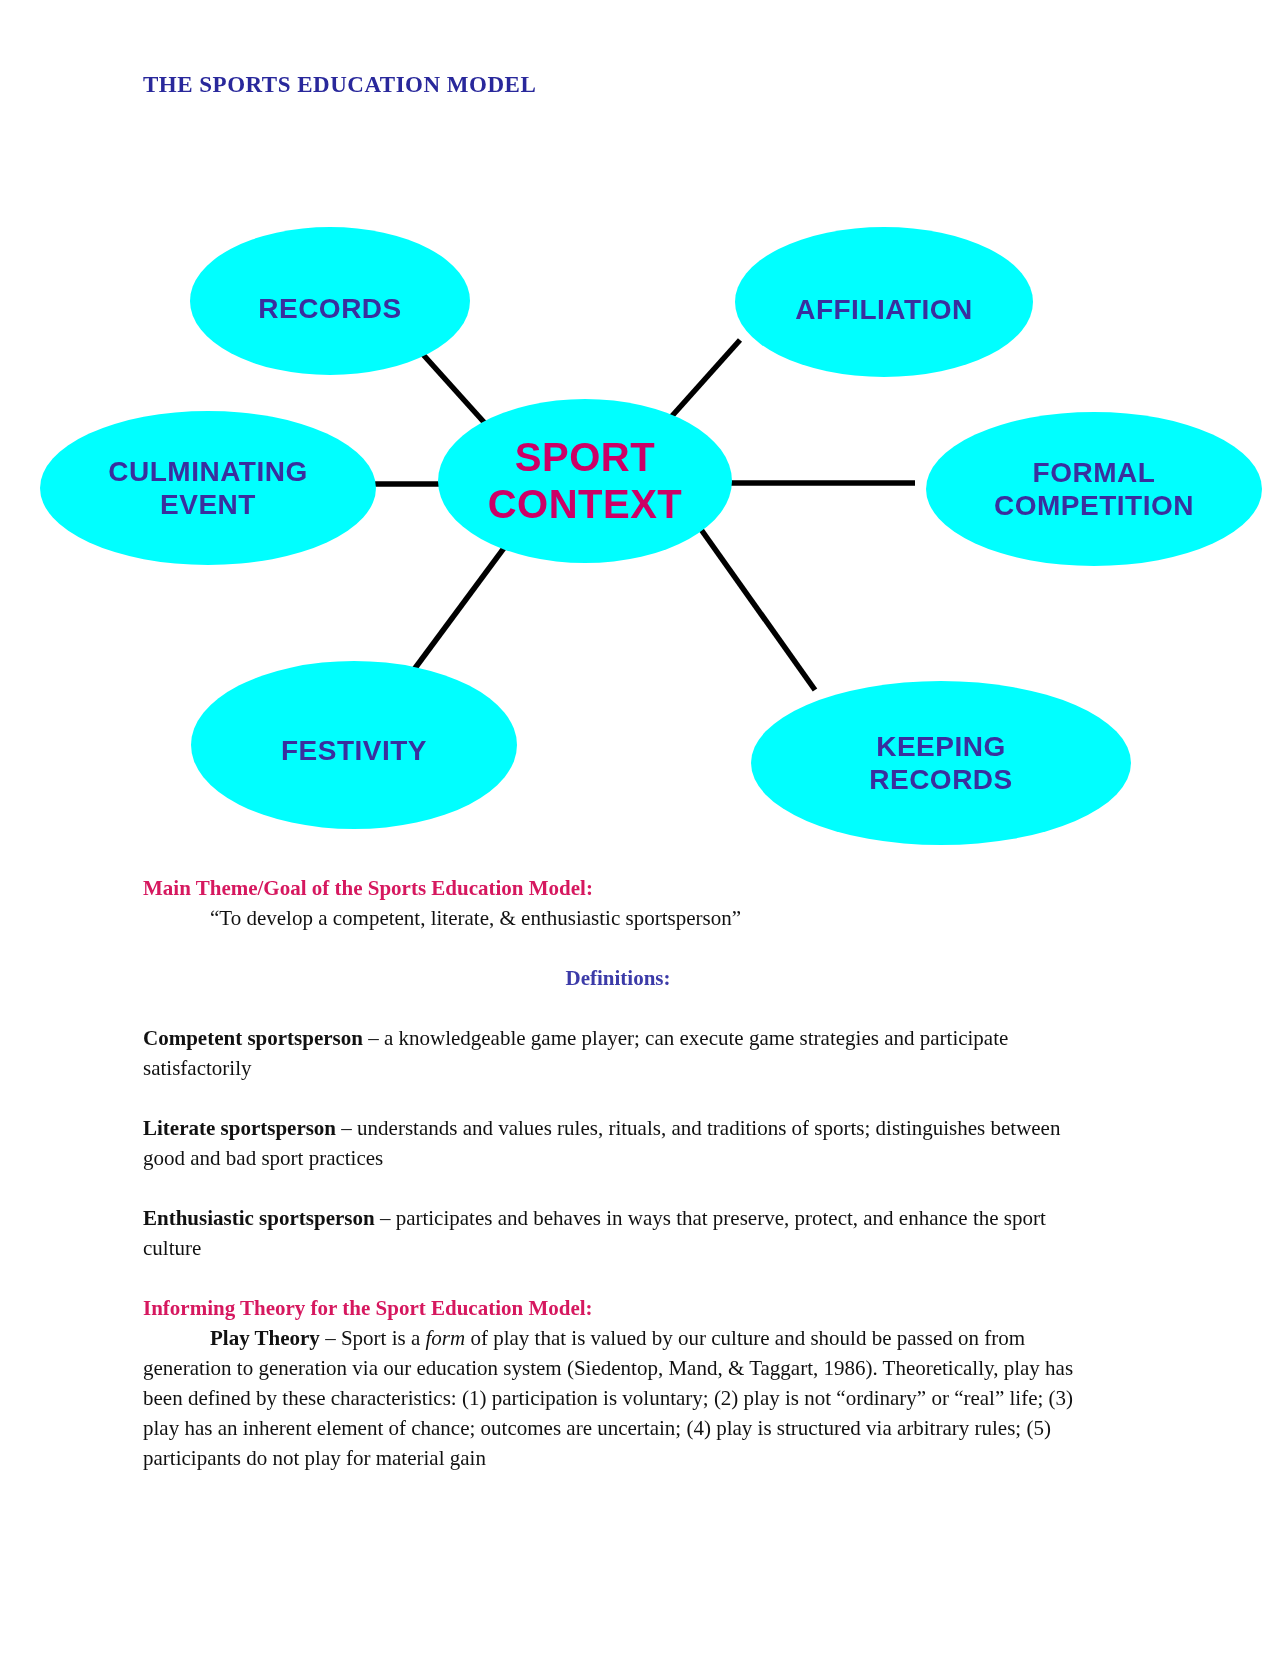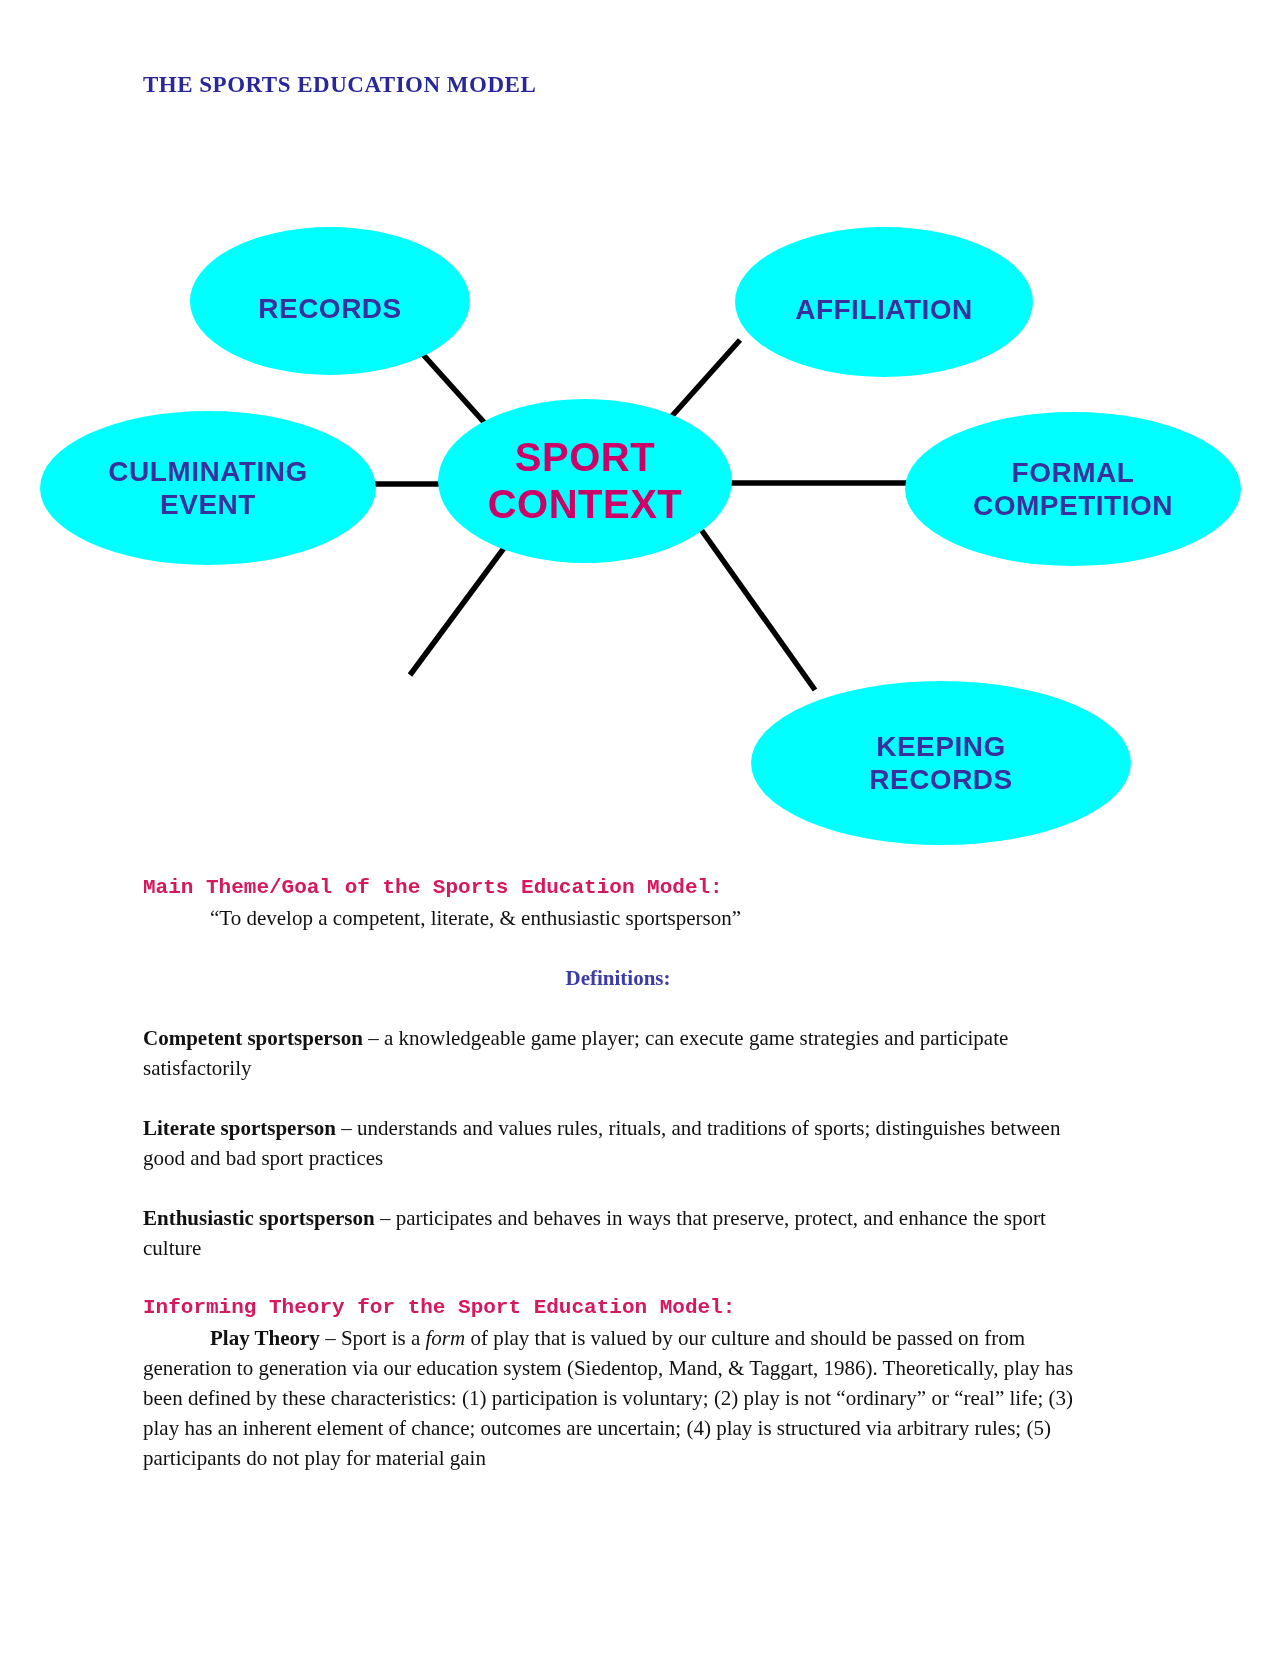--- a/index.html
+++ b/index.html
@@ -44,35 +44,35 @@
     font-weight:bold;
     color:var(--node-label);
     font-size:28px;
     letter-spacing:0.5px;
     line-height:1.18;
   }
   .node span{white-space:pre-line;}
   .node-seasons{left:190px;top:227px;width:280px;height:148px;padding-top:16px;box-sizing:border-box;}
   .node-affiliation{left:735px;top:227px;width:298px;height:150px;padding-top:16px;box-sizing:border-box;}
   .node-culminating-event{left:40px;top:411px;width:336px;height:154px;}
-  .node-formal-competition{left:905px;top:412px;width:336px;height:154px;}
+  .node-formal-competition{left:926px;top:412px;width:336px;height:154px;}
   .node-festivity{left:191px;top:661px;width:326px;height:168px;padding-top:12px;box-sizing:border-box;}
   .node-keeping-records{left:751px;top:681px;width:380px;height:164px;}
   .node-sport-context{
     left:438px;top:399px;width:294px;height:164px;
     color:var(--sport-context-pink);
     font-size:40px;
   }
   .textblock{
     position:absolute;left:143px;top:873px;width:950px;
     font-size:21px;line-height:30px;
   }
   .textblock p{margin:0;}
   .gap-after{margin-bottom:30px !important;}
-  .h-pink{font-weight:bold;color:var(--heading-pink);font-family:Liberation Mono, monospace;}
+  .h-pink{font-weight:bold;color:var(--heading-pink);}
   .h-blue{font-weight:bold;color:var(--definitions-blue);text-align:center;}
   .quote{padding-left:67px;}
   .para-indent{text-indent:67px;}
 </style>
 </head>
 <body>
 
 <h1 class="page-title">THE SPORTS EDUCATION MODEL</h1>
 
 <div class="diagram">
@@ -92,20 +92,23 @@
     <span>CULMINATING
 EVENT</span>
   </div>
   <div class="node node-affiliation">
     <span>AFFILIATION</span>
   </div>
   <div class="node node-formal-competition">
     <span>FORMAL
 COMPETITION</span>
   </div>
+  <div class="node node-festivity">
+    <span>FESTIVITY</span>
+  </div>
   <div class="node node-keeping-records">
     <span>KEEPING
 RECORDS</span>
   </div>
   <div class="node node-sport-context">
     <span>SPORT
 CONTEXT</span>
   </div>
 </div>
 

